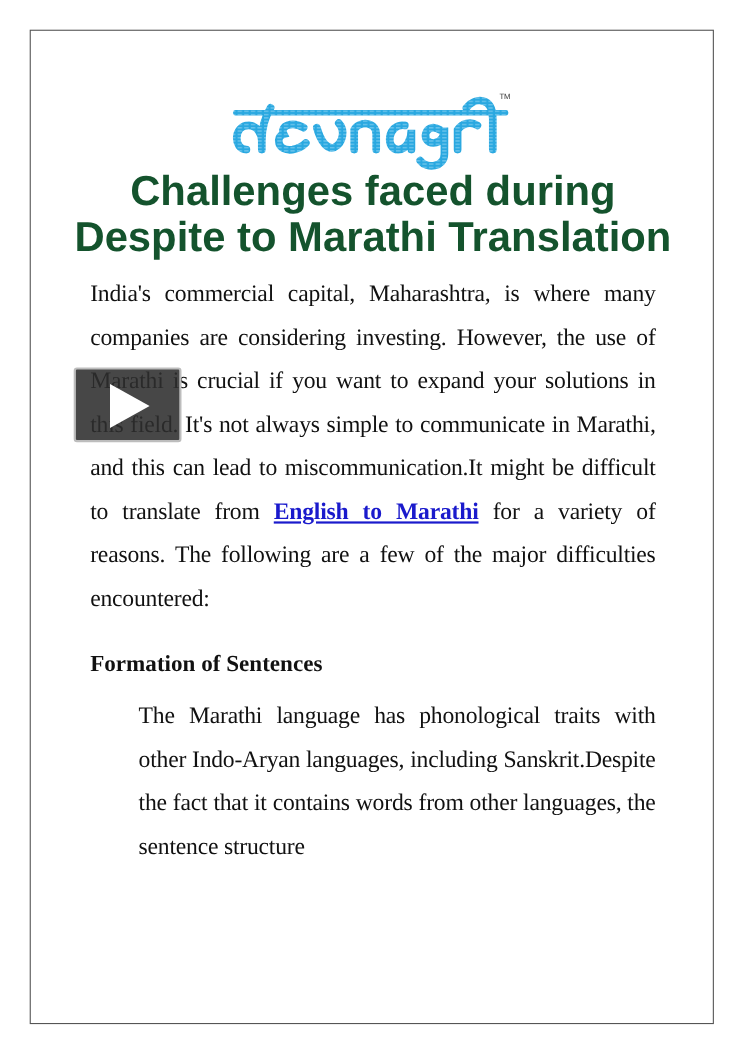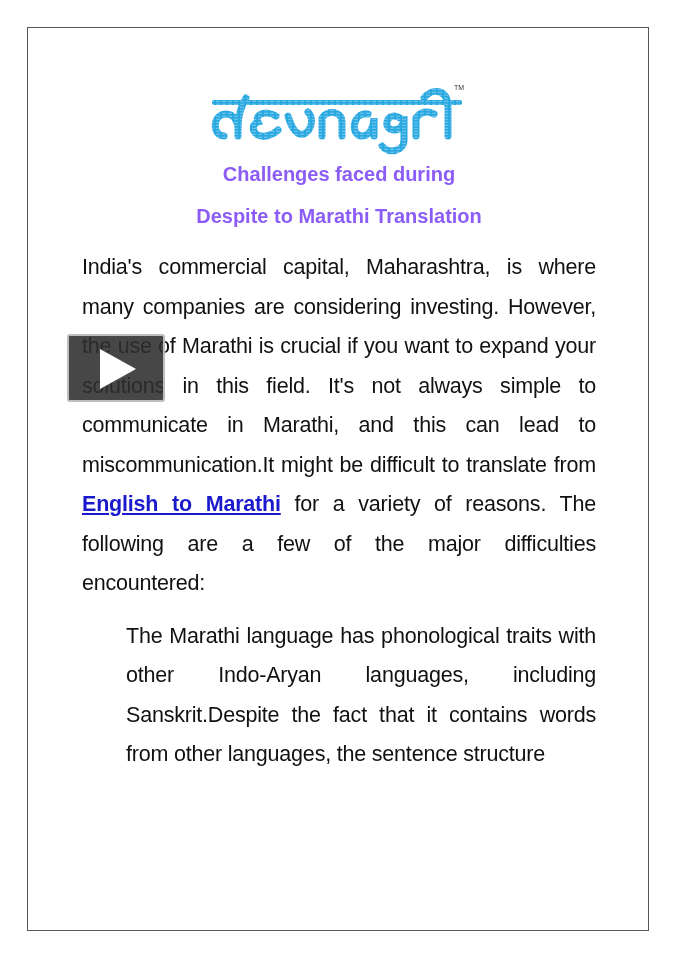--- a/index.html
+++ b/index.html
@@ -33,32 +33,32 @@
     }
     .logo svg { display: block; }
     .title {
       position: absolute;
       left: 0;
       top: 153px;
       width: 678px;
       text-align: center;
       font-family: "Liberation Sans", sans-serif;
       font-weight: bold;
-      font-size: 20px;
+      font-size: 38px;
       line-height: 42px;
-      color: #8b5cf6;
+      color: #14532d;
       margin: 0;
     }
     .content {
       position: absolute;
       left: 82px;
       top: 248px;
       width: 514px;
       color: #111111;
-      font-family: Liberation Sans, sans-serif;
+      font-family: Liberation Serif, serif;
     }
     .para {
       margin: 0;
       font-size: 21.5px;
       line-height: 39.5px;
       text-align: justify;
       text-align-last: left;
       letter-spacing: -0.2px;
     }
     .link {
@@ -138,19 +138,20 @@
 </div>
 
 <h1 class="title">
   <span>Challenges faced during</span><br>
   <span>Despite to Marathi Translation</span>
 </h1>
 
 <div class="content">
   <p class="para"><span>India's commercial capital, Maharashtra, is where many companies are considering investing. However, the use of Marathi is crucial if you want to expand your solutions in this field. It's not always simple to communicate in Marathi, and this can lead to miscommunication.It might be difficult to translate from </span><a class="link">English to Marathi</a><span> for a variety of reasons. The following are a few of the major difficulties encountered:</span></p>
 
+  <h2 class="section-heading">Formation of Sentences</h2>
 
   <p class="para para2">The Marathi language has phonological traits with other Indo-Aryan languages, including Sanskrit.Despite the fact that it contains words from other languages, the sentence structure</p>
 </div>
 
 <div class="play-overlay">
   <div class="triangle"></div>
 </div>
 
 </body></html>

